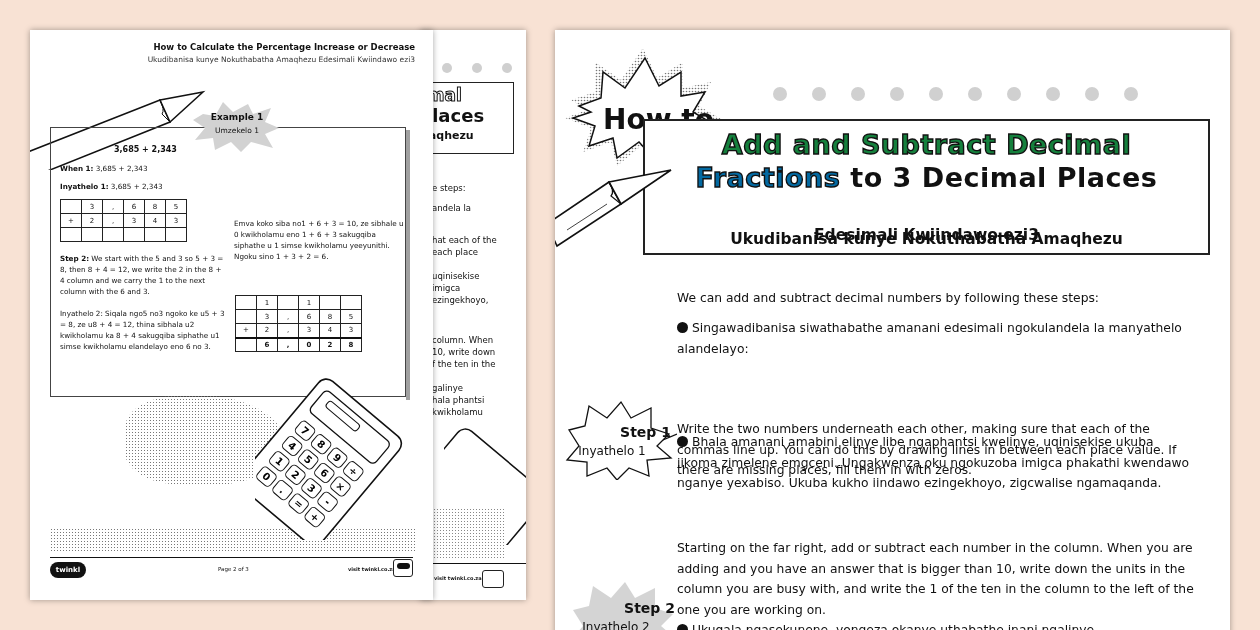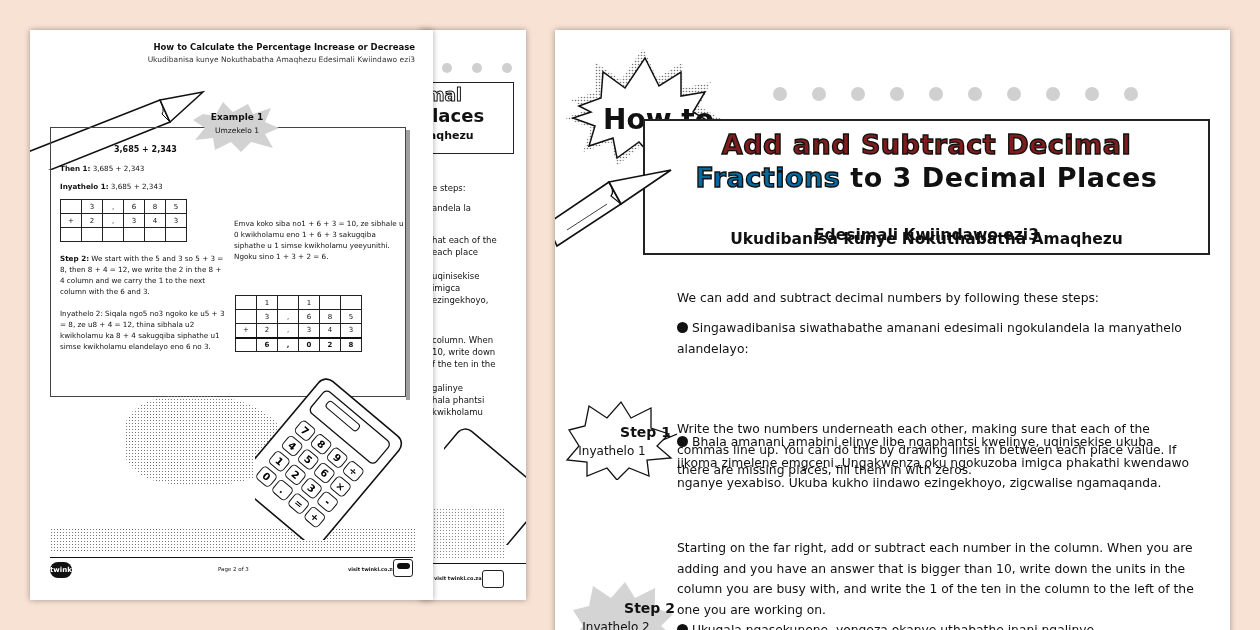--- a/index.html
+++ b/index.html
@@ -36,36 +36,36 @@
   .burst .b1 { position: absolute; left: 12px; top: 10px; width: 64px; text-align: center; font-size: 9px; font-weight: bold; }
   .burst .b2 { position: absolute; left: 12px; top: 24px; width: 64px; text-align: center; font-size: 7.5px; }
   .sum-head { position: absolute; left: 84px; top: 115px; font-size: 8px; font-weight: bold; }
   .txt { position: absolute; font-size: 7.2px; line-height: 11px; }
   .txt b { font-weight: bold; }
   table.grid { position: absolute; border-collapse: collapse; }
   table.grid td { border: 1px solid #222; width: 21px; height: 14px; text-align: center; font-size: 7px; }
   table.grid tr.total td { border-top: 2.5px solid #111; font-weight: bold; }
   .dotted-band { position: absolute; background-image: radial-gradient(#777 0.8px, transparent 0.9px); background-size: 3px 3px; }
   .footrule-l { position: absolute; left: 20px; right: 20px; top: 527px; border-top: 1.5px solid #111; }
-  .twinkl-logo { position: absolute; left: 20px; top: 532px; width: 22px; height: 16px; background: #111; border-radius: 8px; color: #fff;
+  .twinkl-logo { position: absolute; left: 20px; top: 532px; width: 36px; height: 16px; background: #111; border-radius: 8px; color: #fff;
      font-size: 7px; font-weight: bold; text-align: center; line-height: 16px; }
   .page-num { position: absolute; left: 188px; top: 536px; font-size: 5.5px; }
   .visit-l { position: absolute; left: 318px; top: 536px; font-size: 5px; font-weight: bold; }
   .badge-l { position: absolute; left: 363px; top: 529px; width: 20px; height: 18px; border: 1px solid #222; border-radius: 3px; background:#fff; }
   .badge-l::before { content: ""; position: absolute; left: 3px; top: 3px; width: 13px; height: 6px; background: #111; border-radius: 3px; }
 
   
   #right-page { left: 555px; top: 30px; width: 675px; height: 610px; }
   #right-page .dots { position: absolute; left: 218px; top: 57px; display: flex; gap: 25px; }
   #right-page .dot { width: 14px; height: 14px; border-radius: 50%; background: #d0d0d0; }
   .howto { position: absolute; left: 10px; top: 18px; width: 150px; height: 110px; }
   .howto .t { position: absolute; left: 38px; top: 55px; font-size: 28px; font-weight: bold; }
   .title-box { position: absolute; left: 88px; top: 89px; width: 567px; height: 136px; border: 2px solid #222; background: #fff; }
   .t-main { position: absolute; left: 0; right: 0; text-align: center; font-size: 27px; font-weight: bold; letter-spacing: 0.5px; }
-  .t-main.l1 { top: 8px; color: #7f1d1d; -webkit-text-stroke: 1.4px #111; }
+  .t-main.l1 { top: 8px; color: #15803d; -webkit-text-stroke: 1.4px #111; }
   .t-main.l2 { top: 41px; }
   .t-main .outline { color: #0369a1; -webkit-text-stroke: 1.4px #111; }
   .t-sub { position: absolute; left: 0; right: 0; text-align: center; font-size: 15.5px; font-weight: bold; line-height: 21px; }
   .t-sub.s1 { top: 83px; margin-top: 25px; } .t-sub.s2 { top: 104px; }
   .pencil { position: absolute; }
   .para { position: absolute; left: 122px; width: 520px; font-family: "DejaVu Sans", sans-serif; font-size: 12.3px; line-height: 20.5px; }
   .flag { display: inline-block; width: 11px; height: 11px; border-radius: 50%; background: #111; vertical-align: -1px; margin-right: 4px; }
   .step-burst { position: absolute; }
   .step-burst .s1 { position: absolute; left: 0; right: 0; text-align: right; font-weight: bold; font-size: 14px; }
   .step-burst .s2 { position: absolute; left: 0; right: 12px; text-align: center; font-size: 12px; }
@@ -124,21 +124,21 @@
     <svg width="86" height="50">
       <polygon points="10,12 22,14 30,0 40,10 55,2 60,12 78,6 72,20 86,26 72,32 80,46 58,40 48,50 38,40 22,48 20,36 2,38 12,26 0,18" fill="#d2d2d2"></polygon>
     </svg>
     <span class="b1">Example 1</span>
     <span class="b2">Umzekelo 1</span>
   </div>
 
   <div class="sum-head">3,685 + 2,343</div>
 
   <div class="txt" style="left:30px;top:133px;">
-    <b>Then 1:</b>
+    <b>When 1:</b>
     <span>3,685 + 2,343</span>
   </div>
   <div class="txt" style="left:30px;top:151px;">
     <b>Inyathelo 1:</b>
     <span>3,685 + 2,343</span>
   </div>
 
   <table class="grid" style="left:30px;top:169px;">
     <tbody>
         <tr>

